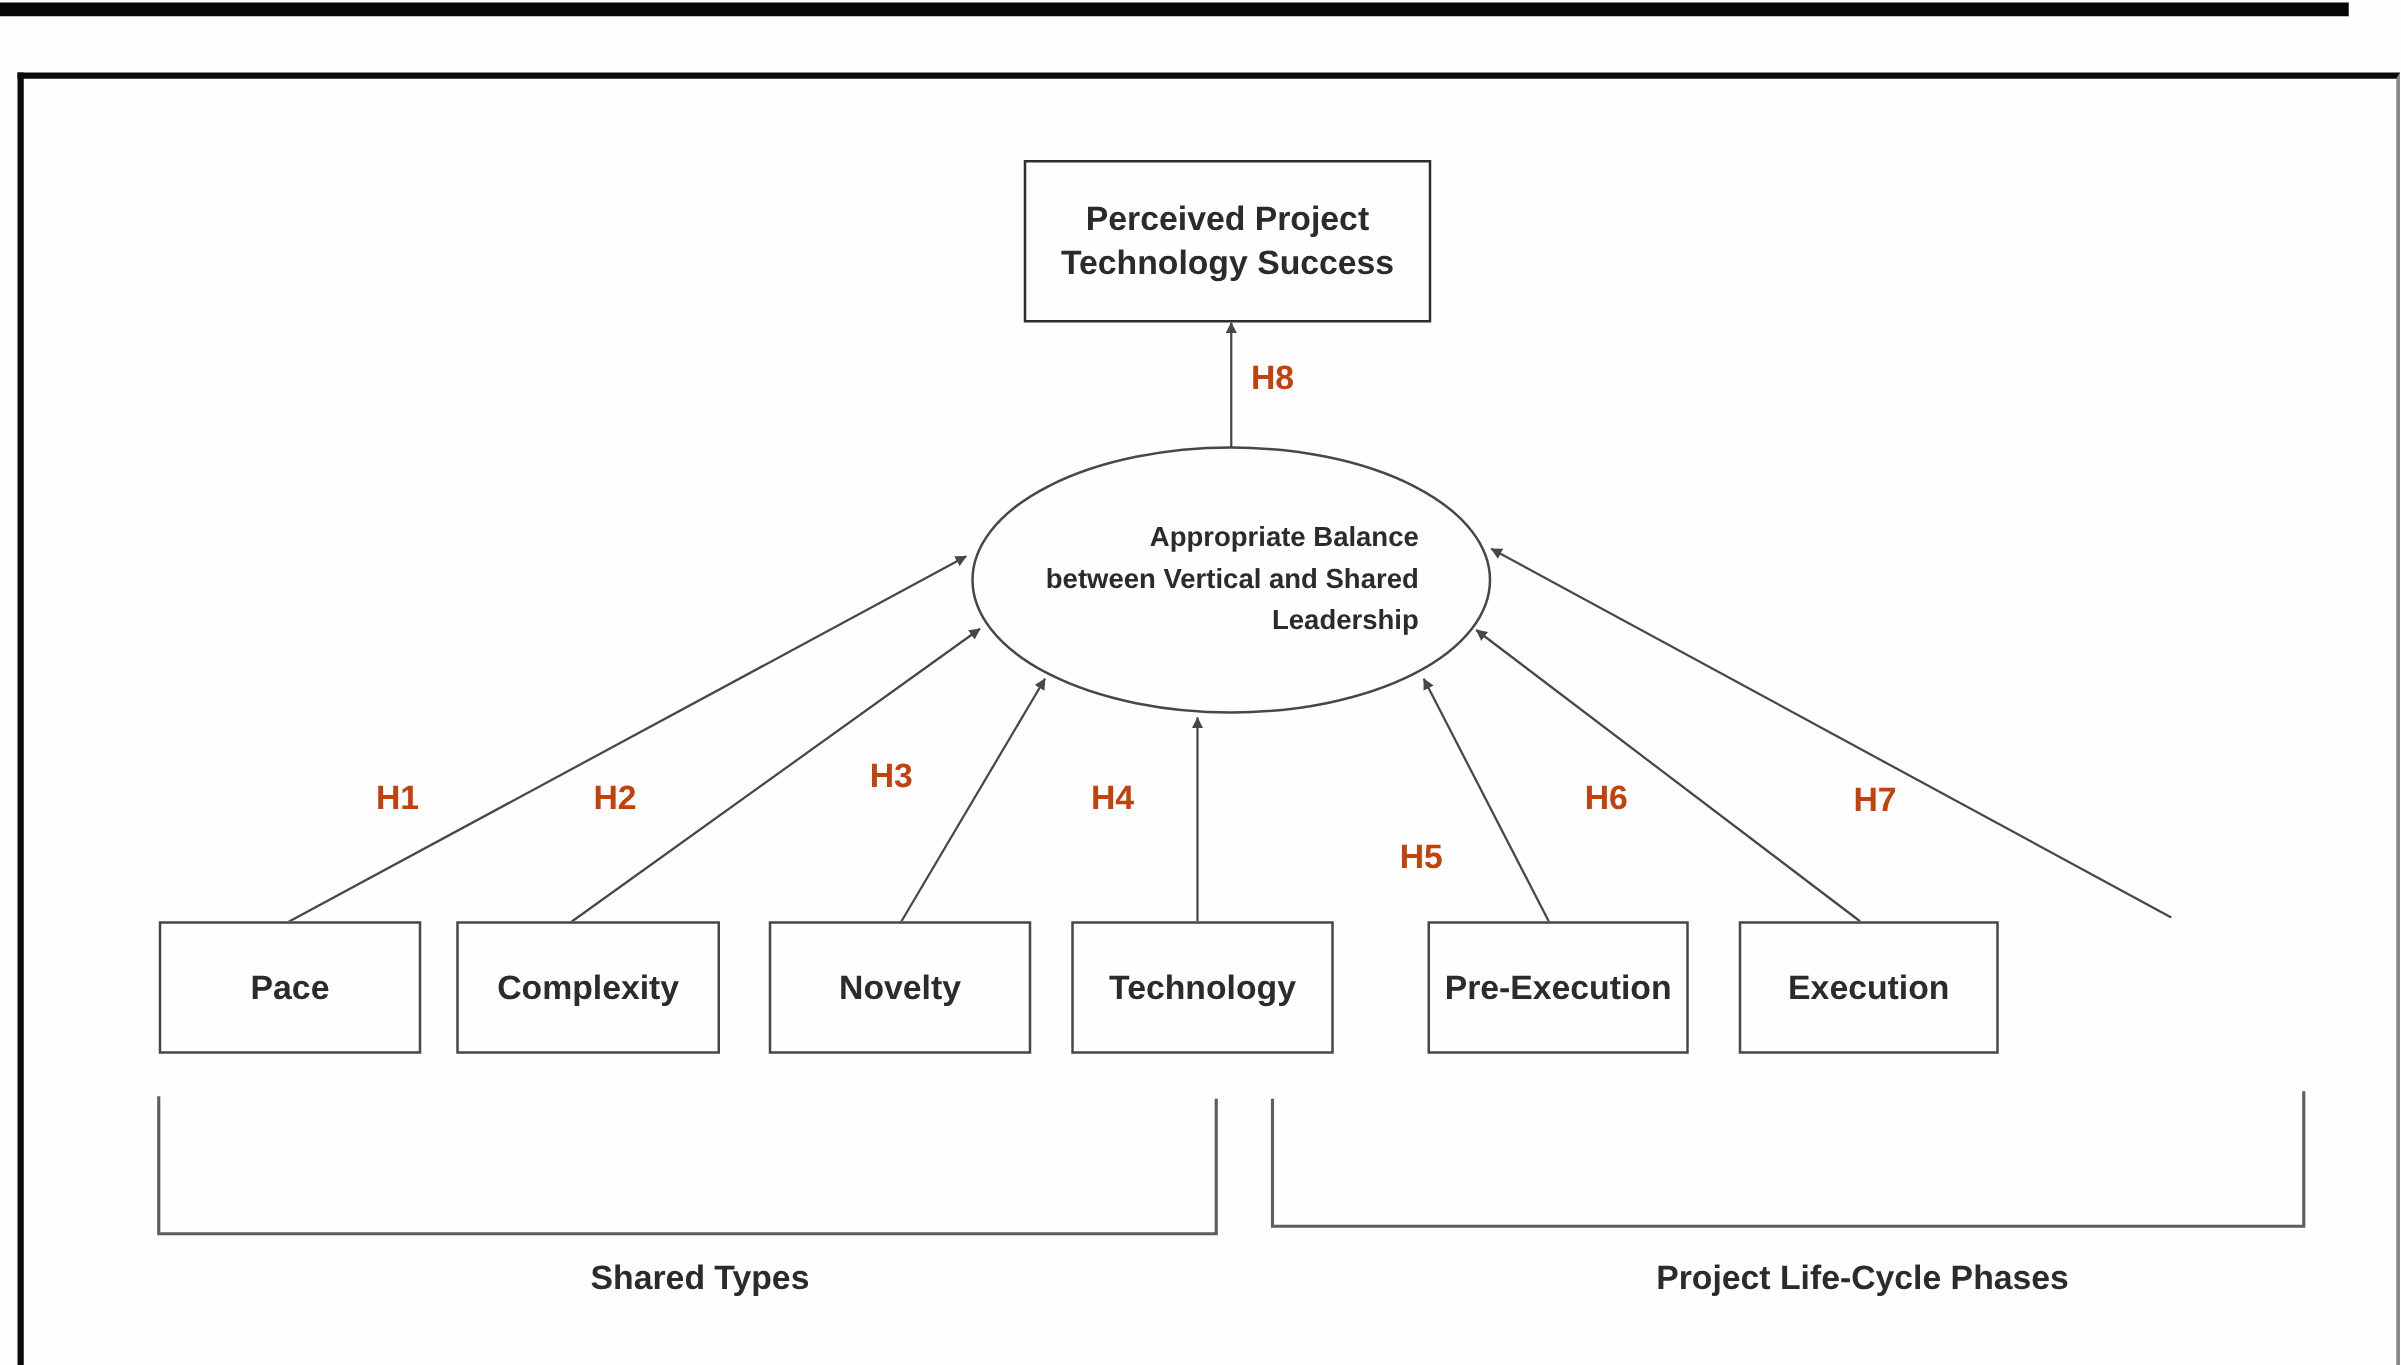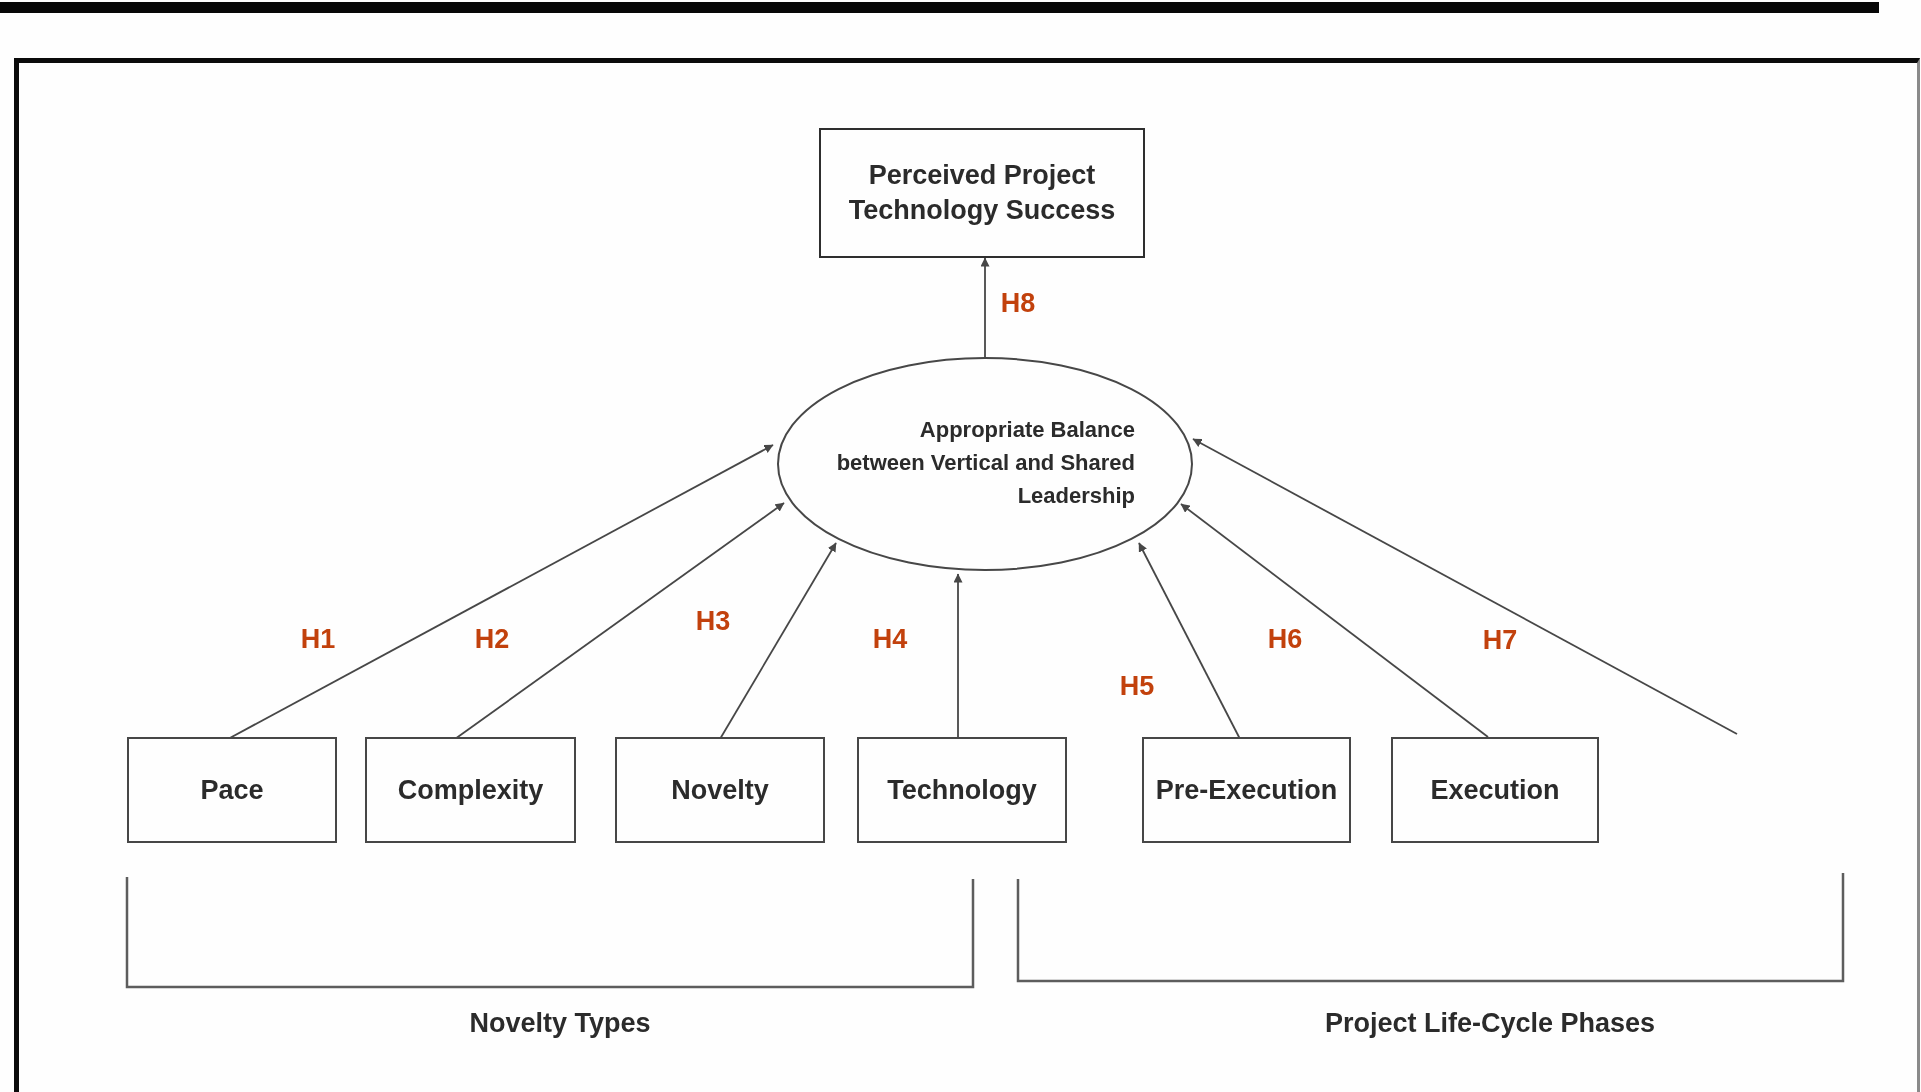--- a/index.html
+++ b/index.html
@@ -146,16 +146,16 @@
 
   <div class="hyp" style="left:318px;  top:639px;">H1</div>
   <div class="hyp" style="left:492px;  top:639px;">H2</div>
   <div class="hyp" style="left:713px;  top:621px;">H3</div>
   <div class="hyp" style="left:890px;  top:639px;">H4</div>
   <div class="hyp" style="left:1137px; top:639px;margin-top:47px;">H5</div>
   <div class="hyp" style="left:1285px; top:639px;">H6</div>
   <div class="hyp" style="left:1500px; top:640px;">H7</div>
   <div class="hyp" style="left:1018px; top:303px;">H8</div>
 
-  <div class="group-label" style="left:560px;  top:1023px;">Novelty Types</div>
+  <div class="group-label" style="left:560px;  top:1023px;">Shared Types</div>
   <div class="group-label" style="left:1490px; top:1023px;">Project Life-Cycle Phases</div>
 
 </div>
 
 </body></html>

